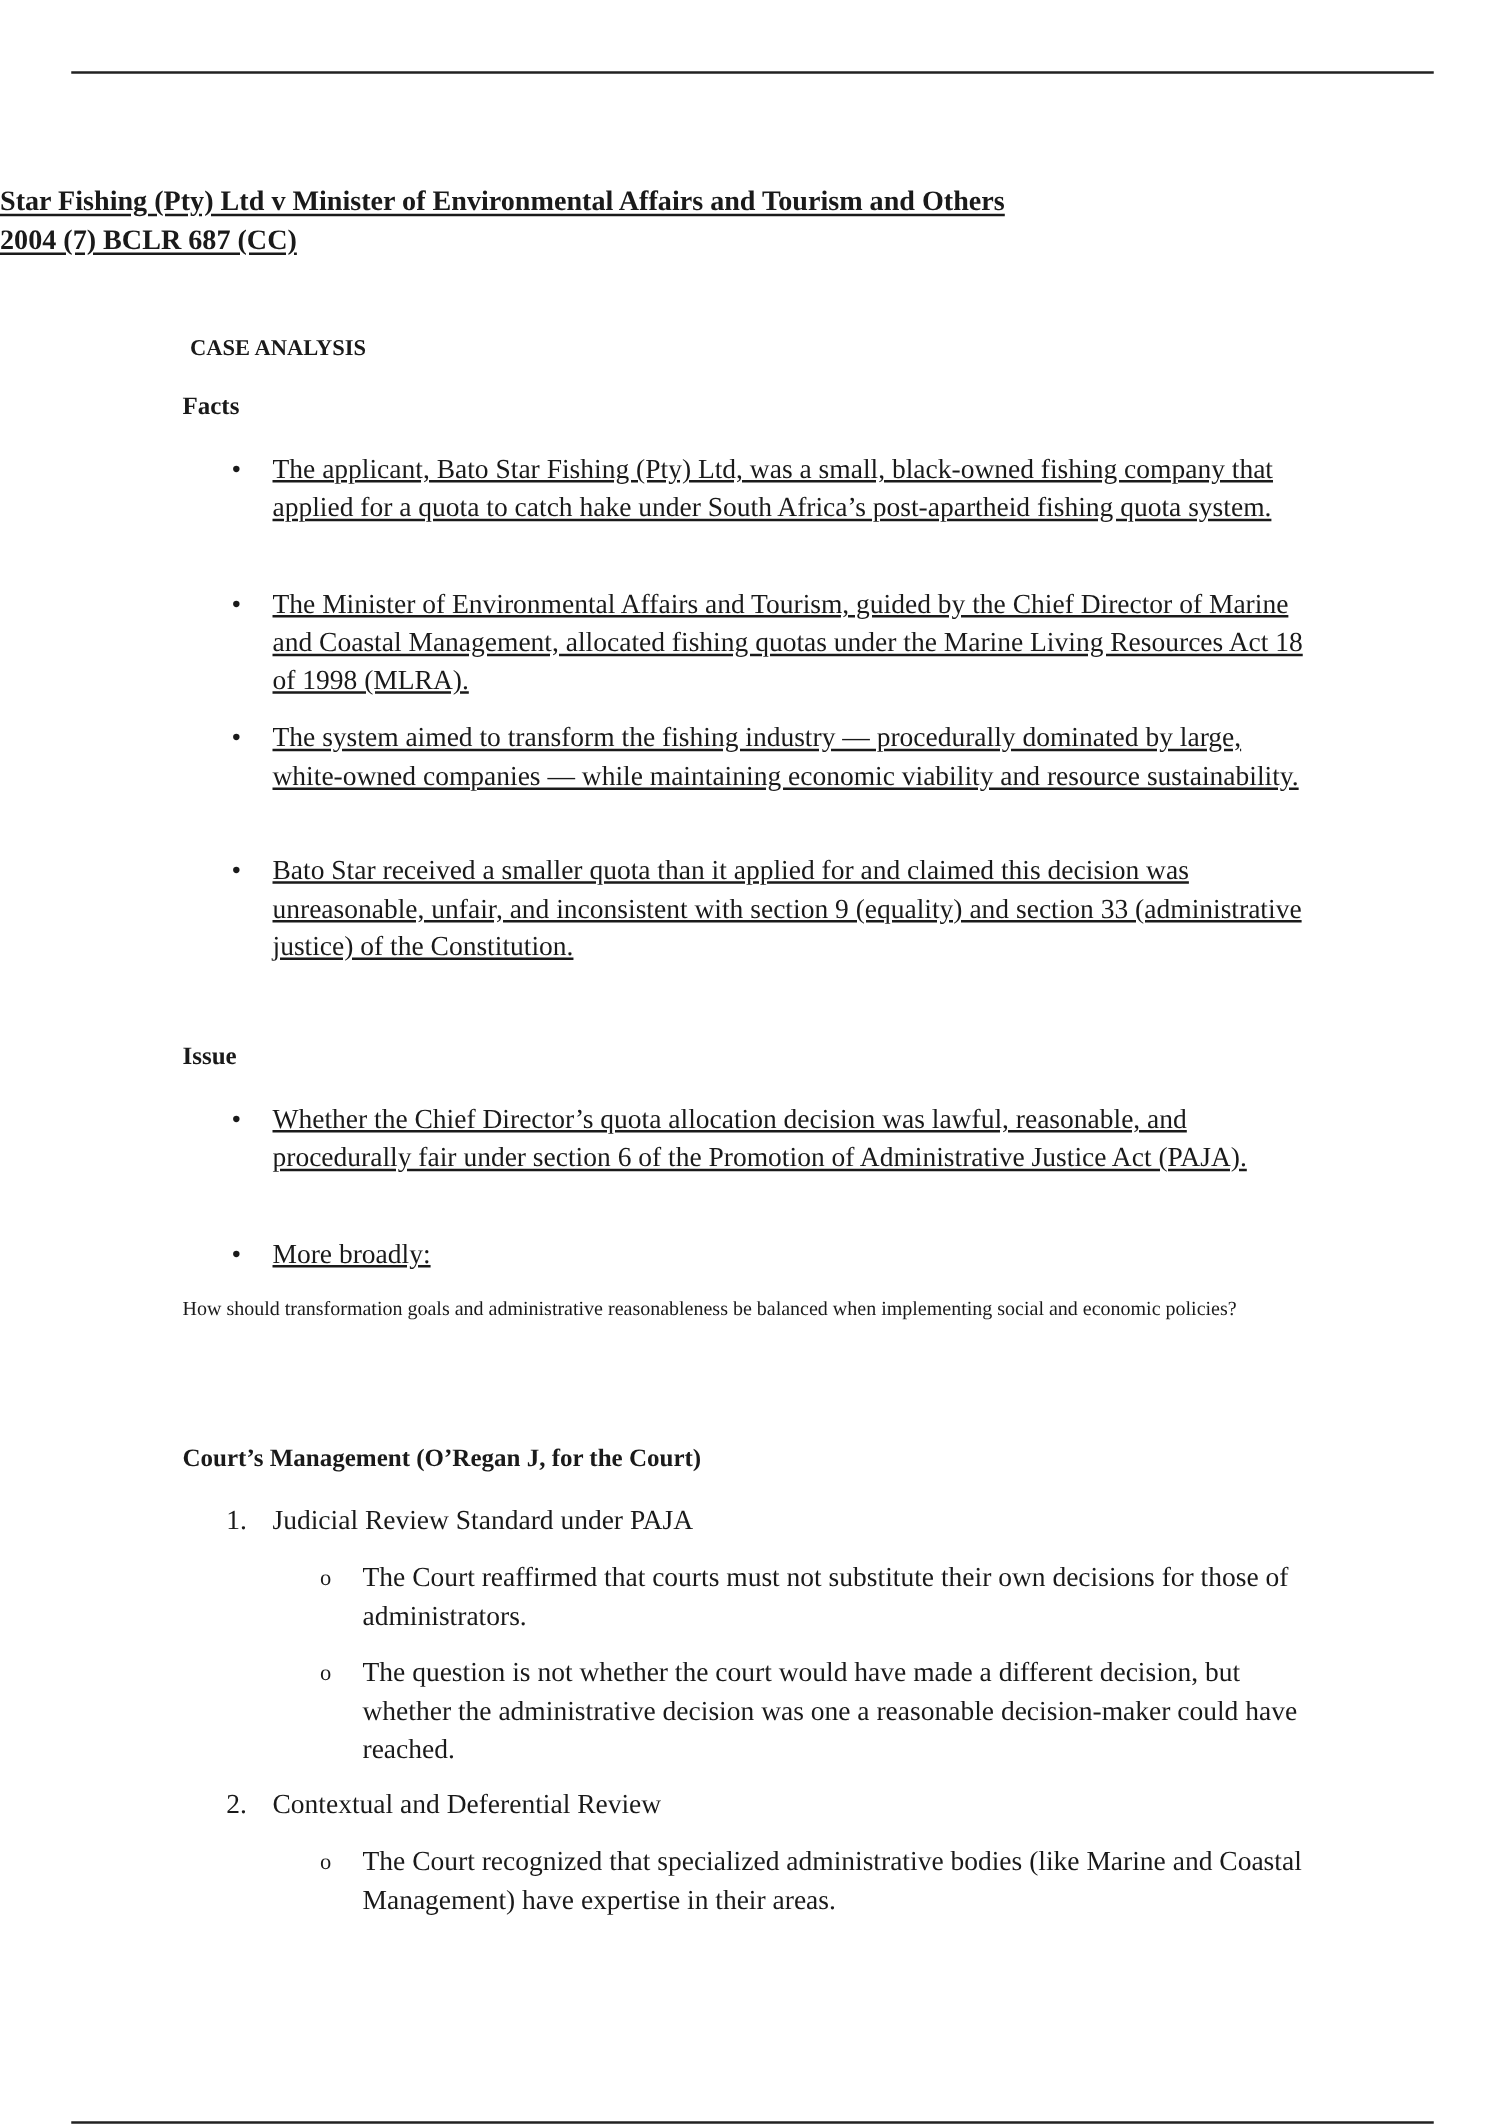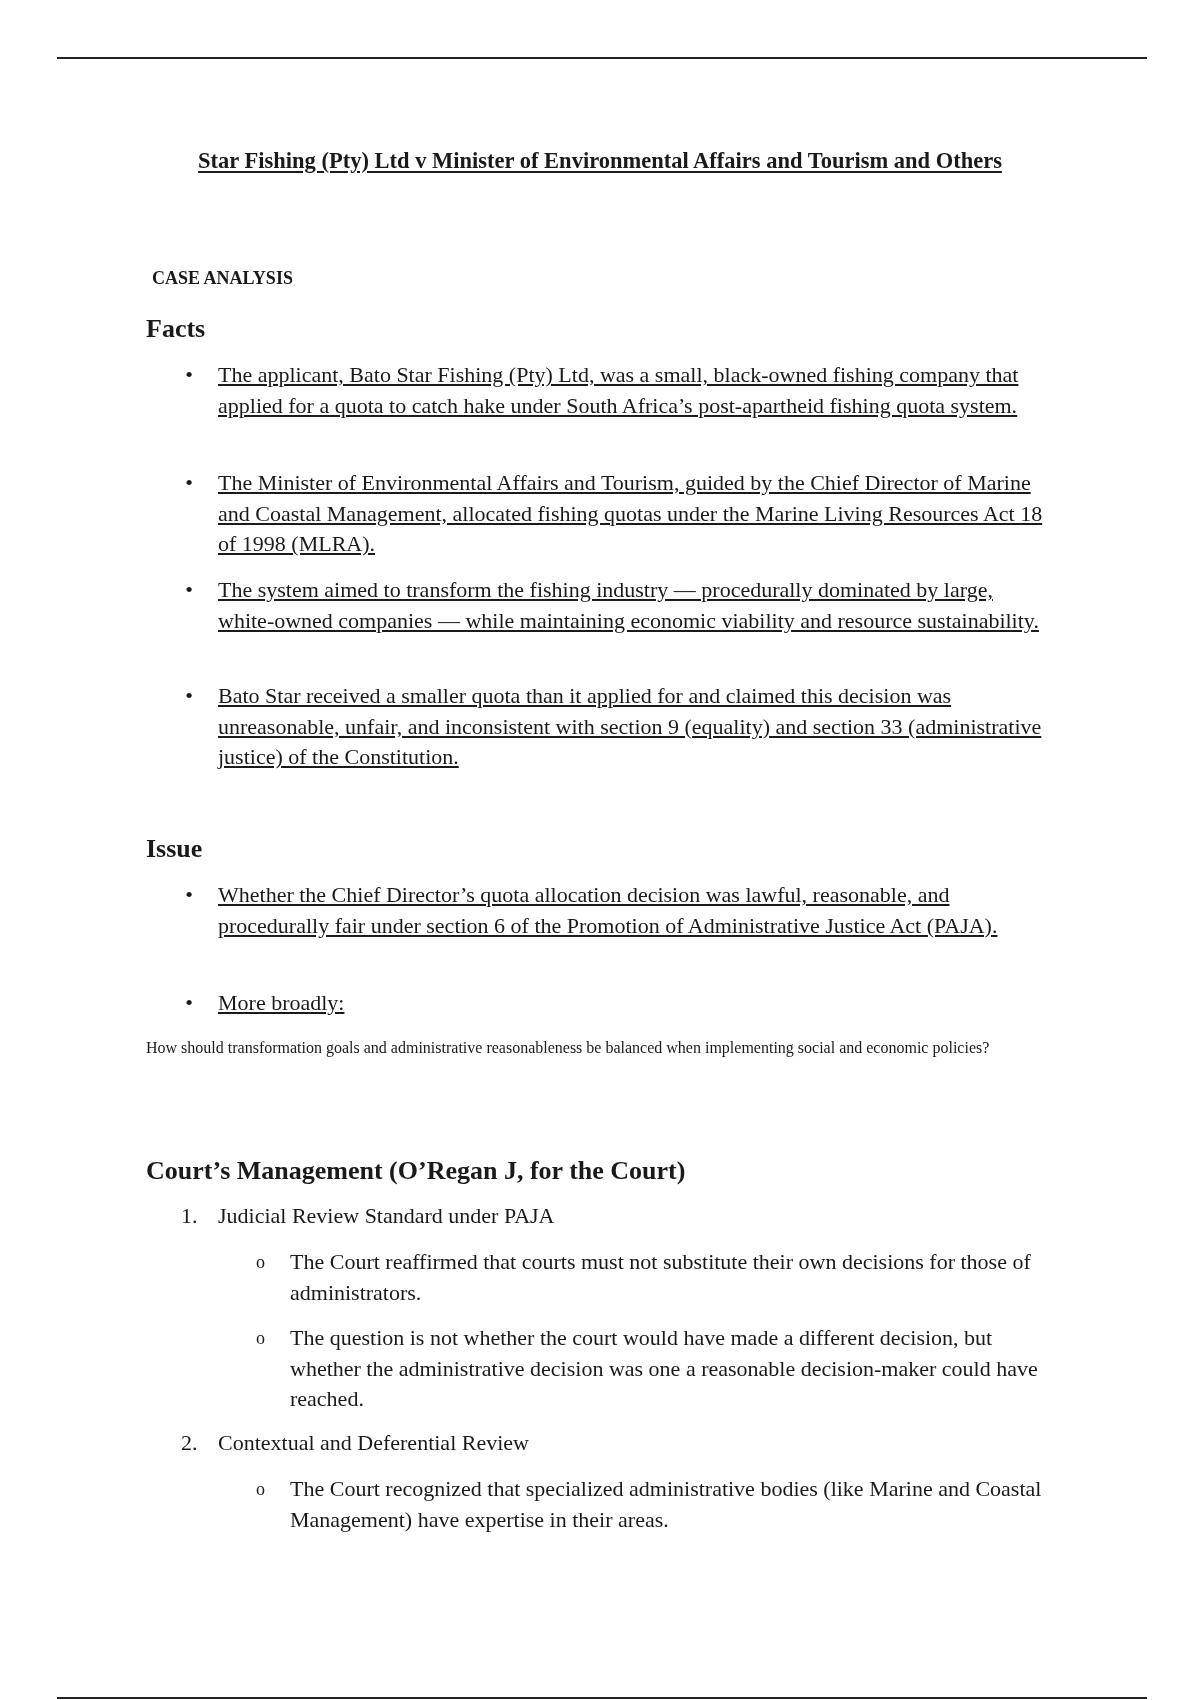--- a/index.html
+++ b/index.html
@@ -7,27 +7,27 @@
     width: 1200px; height: 1700px; position: relative; overflow: hidden;
     font-family: "Liberation Serif", "DejaVu Serif", serif;
     color: #1a1a1a;
   }
   .rule { position: absolute; left: 57px; width: 1090px; height: 2px; background: #222; }
   .rule.top { top: 57px; }
   .rule.bottom { top: 1697px; }
 
   .title-block {
     position: absolute; left: 0; width: 1200px; top: 145px;
-    text-align: center; font-weight: bold; font-size: 22.5px; line-height: 31px;
+    font-weight: bold; font-size: 22.5px; line-height: 31px;
     text-decoration: underline; text-underline-offset: 3px;
   }
   .title-block div { margin: 0; }
 
   .case-analysis { position: absolute; left: 152px; top: 264px; font-weight: bold; font-size: 18px; }
-  .heading { position: absolute; left: 146px; font-weight: bold; font-size: 26px; }
+  .heading { position: absolute; left: 146px; font-weight: bold; font-size: 20px; }
 
   .bullet-item { position: absolute; left: 146px; width: 900px; font-size: 22px; line-height: 30.5px; }
   .bullet-item .marker { position: absolute; left: 36px; top: 0; width: 14px; text-align: center; }
   .bullet-item .text { position: absolute; left: 72px; width: 830px; text-decoration: underline; }
 
   .num-item { position: absolute; left: 146px; width: 900px; font-size: 22px; line-height: 30.5px; }
   .num-item .marker { position: absolute; left: 35px; top: 0; }
   .num-item .text { position: absolute; left: 72px; }
 
   .sub-item { position: absolute; left: 146px; width: 900px; font-size: 22px; line-height: 30.5px; }
@@ -36,20 +36,21 @@
 
   .para { position: absolute; left: 146px; width: 900px; font-size: 16px; line-height: 30.5px; }
 </style>
 </head>
 <body>
 
 <div class="rule top"></div>
 
 <div class="title-block">
   <div>Star Fishing (Pty) Ltd v Minister of Environmental Affairs and Tourism and Others</div>
+  <div>2004 (7) BCLR 687 (CC)</div>
 </div>
 
 <div class="case-analysis" style="top:268px;">CASE ANALYSIS</div>
 
 <div class="heading" style="top:314px;">Facts</div>
 
 <div class="bullet-item" style="top:360px;">
   <span class="marker">•</span>
   <span class="text">The applicant, Bato Star Fishing (Pty) Ltd, was a small, black-owned fishing company that applied for a quota to catch hake under South Africa’s post-apartheid fishing quota system.</span>
 </div>

